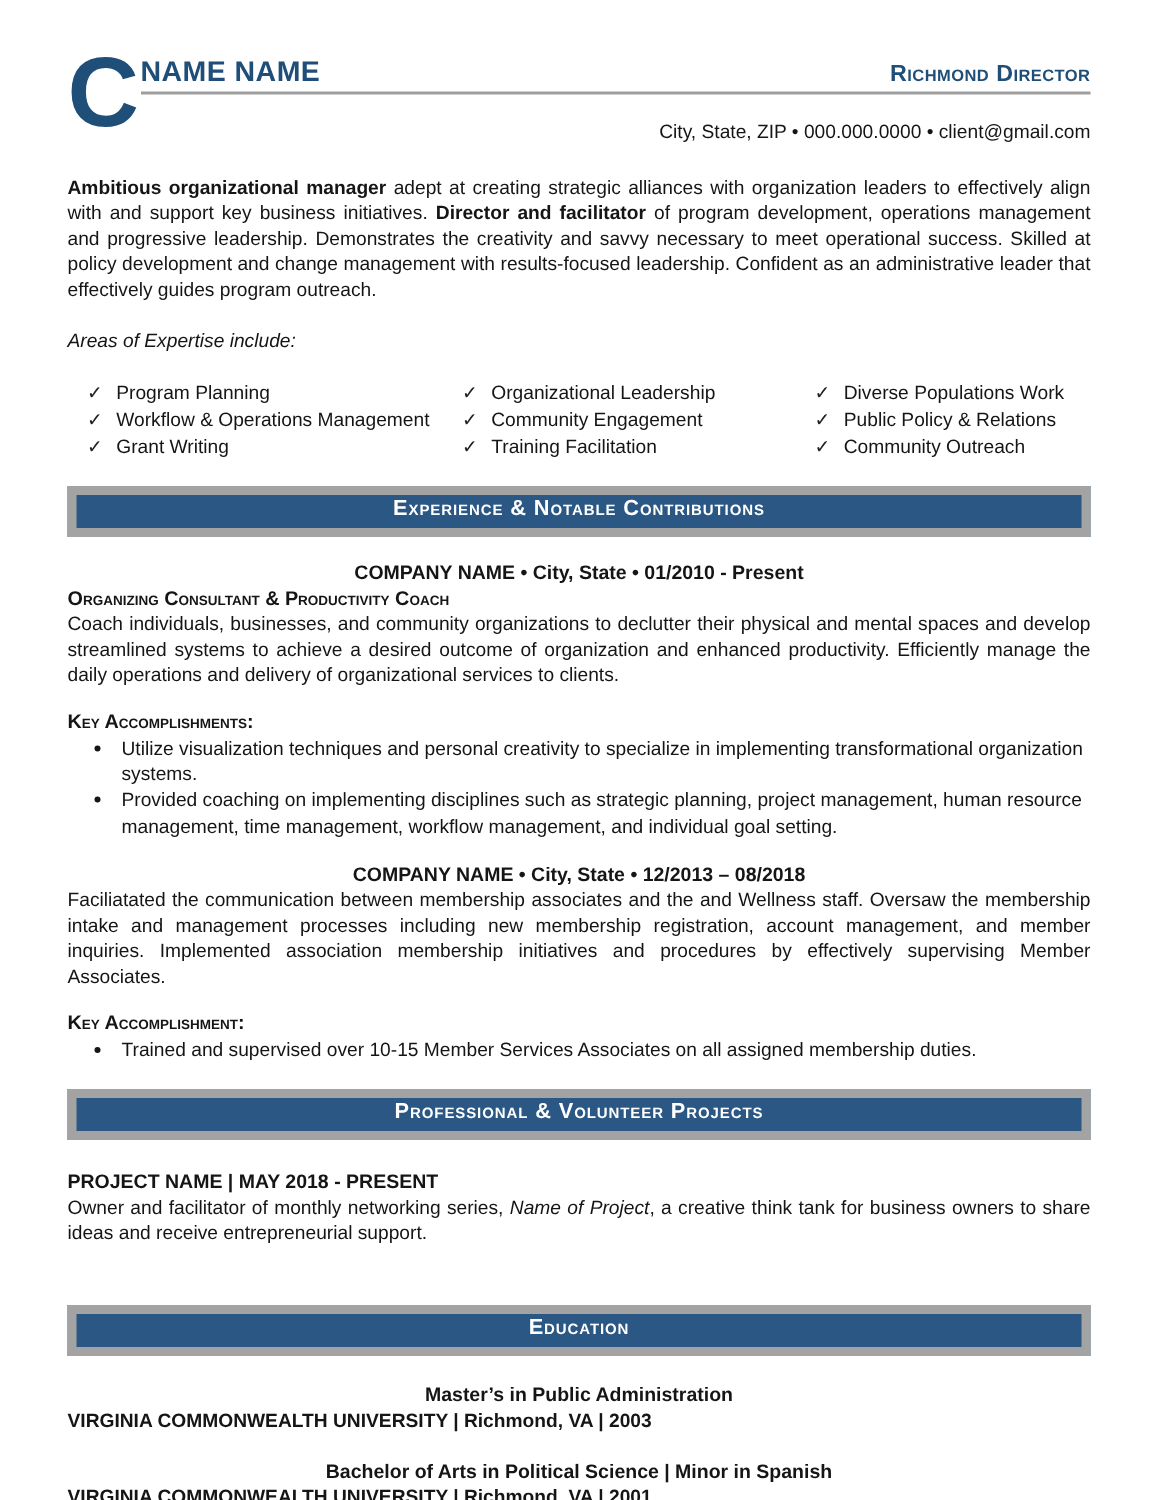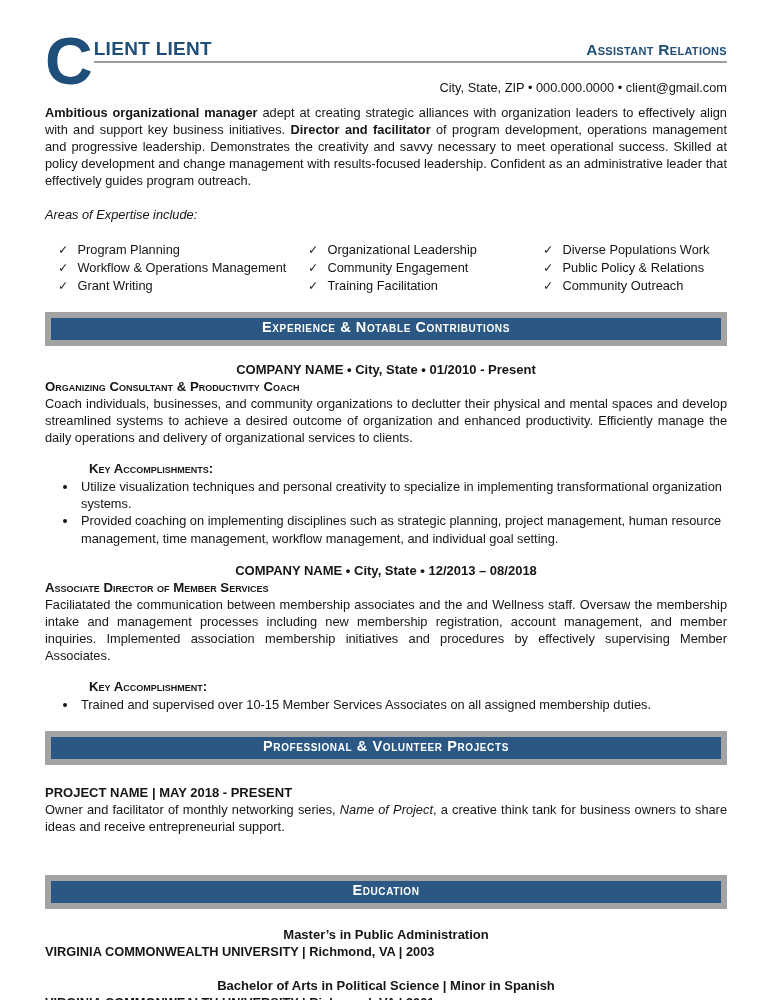--- a/index.html
+++ b/index.html
@@ -19,21 +19,21 @@
     line-height:58px; letter-spacing:-2px; margin-top:6px;
   }
   .header-right { flex:1; margin-left:3px; min-width:0; }
   .header-row { display:flex; justify-content:space-between; align-items:baseline; margin-top:14px; }
   .client-name { font-size:19px; font-weight:bold; color:#1F4E79; letter-spacing:0.3px; }
   .job-title { font-size:15.5px; font-weight:bold; color:#1F4E79; font-variant:small-caps; letter-spacing:0.3px; }
   .header-divider { border-top:2.5px solid #9e9e9e; margin-top:3px; }
   .contact-line { text-align:right; margin-top:16px; font-size:12.8px; }
 
   
-  .summary { margin-top:8px; text-align:justify; }
+  .summary { margin-top:20px; text-align:justify; }
   .expertise-intro { margin-top:17px; font-style:italic; }
 
   
   .expertise-grid { display:flex; margin-top:18px; padding-left:13px; }
   .expertise-col { display:flex; flex-direction:column; }
   .expertise-col:nth-child(1){ width:250px; }
   .expertise-col:nth-child(2){ width:235px; }
   .expertise-col:nth-child(3){ flex:1; }
   .expertise-item { display:flex; align-items:baseline; }
   .check { font-size:12.5px; margin-right:9px; color:#222; }
@@ -45,21 +45,21 @@
     font-size:14.5px; letter-spacing:0.6px; padding:1px 0 4px 0;
   }
   .banner-experience { margin-top:17px; }
   .banner-projects { margin-top:18px; }
   .banner-education { margin-top:40px;text-align:center; }
 
   
   .company-line { text-align:center; font-weight:bold; margin-top:15px; font-size:13px; }
   .role-title { font-variant:small-caps; font-weight:bold; font-size:13.2px; }
   .role-desc { text-align:justify; }
-  .key-label { font-variant:small-caps; font-weight:bold; font-size:13.2px; margin-top:14px;margin-left:44px; }
+  .key-label { font-variant:small-caps; font-weight:bold; font-size:13.2px; margin-top:14px; }
   ul.bullets { margin:1px 0 0 0; padding-left:33px; }
   ul.bullets li { padding-left:3px; line-height:17.2px; }
 
   
   .project-title { font-weight:bold; margin-top:19px; font-size:13px; }
   .project-desc { text-align:justify; }
 
   
   .edu-entry { margin-top:17px; }
   .edu-degree { text-align:center; font-weight:bold; font-size:13px; }
@@ -67,22 +67,22 @@
 </style>
 </head>
 <body>
 
 <div class="page">
 
   <div class="header">
     <div class="c-initial">C</div>
     <div class="header-right">
       <div class="header-row">
-        <span class="client-name">LIENT LIENT</span>
-        <span class="job-title">Assistant Relations</span>
+        <span class="client-name">NAME NAME</span>
+        <span class="job-title">Richmond Director</span>
       </div>
       <div class="header-divider"></div>
       <div class="contact-line">City, State, ZIP • 000.000.0000 • client@gmail.com</div>
     </div>
   </div>
 
   <p class="summary"><b>Ambitious organizational manager</b><span> adept at creating strategic alliances with organization leaders to effectively align with and support key business initiatives.  </span><b>Director and facilitator</b><span> of program development, operations management and progressive leadership. Demonstrates the creativity and savvy necessary to meet operational success. Skilled at policy development and change management with results-focused leadership. Confident as an administrative leader that effectively guides program outreach.</span></p>
 
   <p class="expertise-intro">Areas of Expertise include:</p>
 
@@ -139,21 +139,20 @@
     <p class="role-desc">Coach individuals, businesses, and community organizations to declutter their physical and mental spaces and develop streamlined systems to achieve a desired outcome of organization and enhanced productivity. Efficiently manage the daily operations and delivery of organizational services to clients.</p>
     <div class="key-label">Key Accomplishments:</div>
     <ul class="bullets">
       <li>Utilize visualization techniques and personal creativity to specialize in implementing transformational organization systems.</li>
       <li>Provided coaching on implementing disciplines such as strategic planning, project management, human resource management, time management, workflow management, and individual goal setting.</li>
     </ul>
   </div>
 
   <div>
     <div class="company-line">COMPANY NAME • City, State • 12/2013 – 08/2018</div>
-    <div class="role-title">Associate Director of Member Services</div>
     <p class="role-desc">Faciliatated the communication between membership associates and the and Wellness staff. Oversaw the membership intake and management processes including new membership registration, account management, and member inquiries. Implemented association membership initiatives and procedures by effectively supervising Member Associates.</p>
     <div class="key-label">Key Accomplishment:</div>
     <ul class="bullets">
       <li>Trained and supervised over 10-15 Member Services Associates on all assigned membership duties.</li>
     </ul>
   </div>
 
   <div class="banner banner-projects">Professional &amp; Volunteer Projects</div>
 
   <div>

